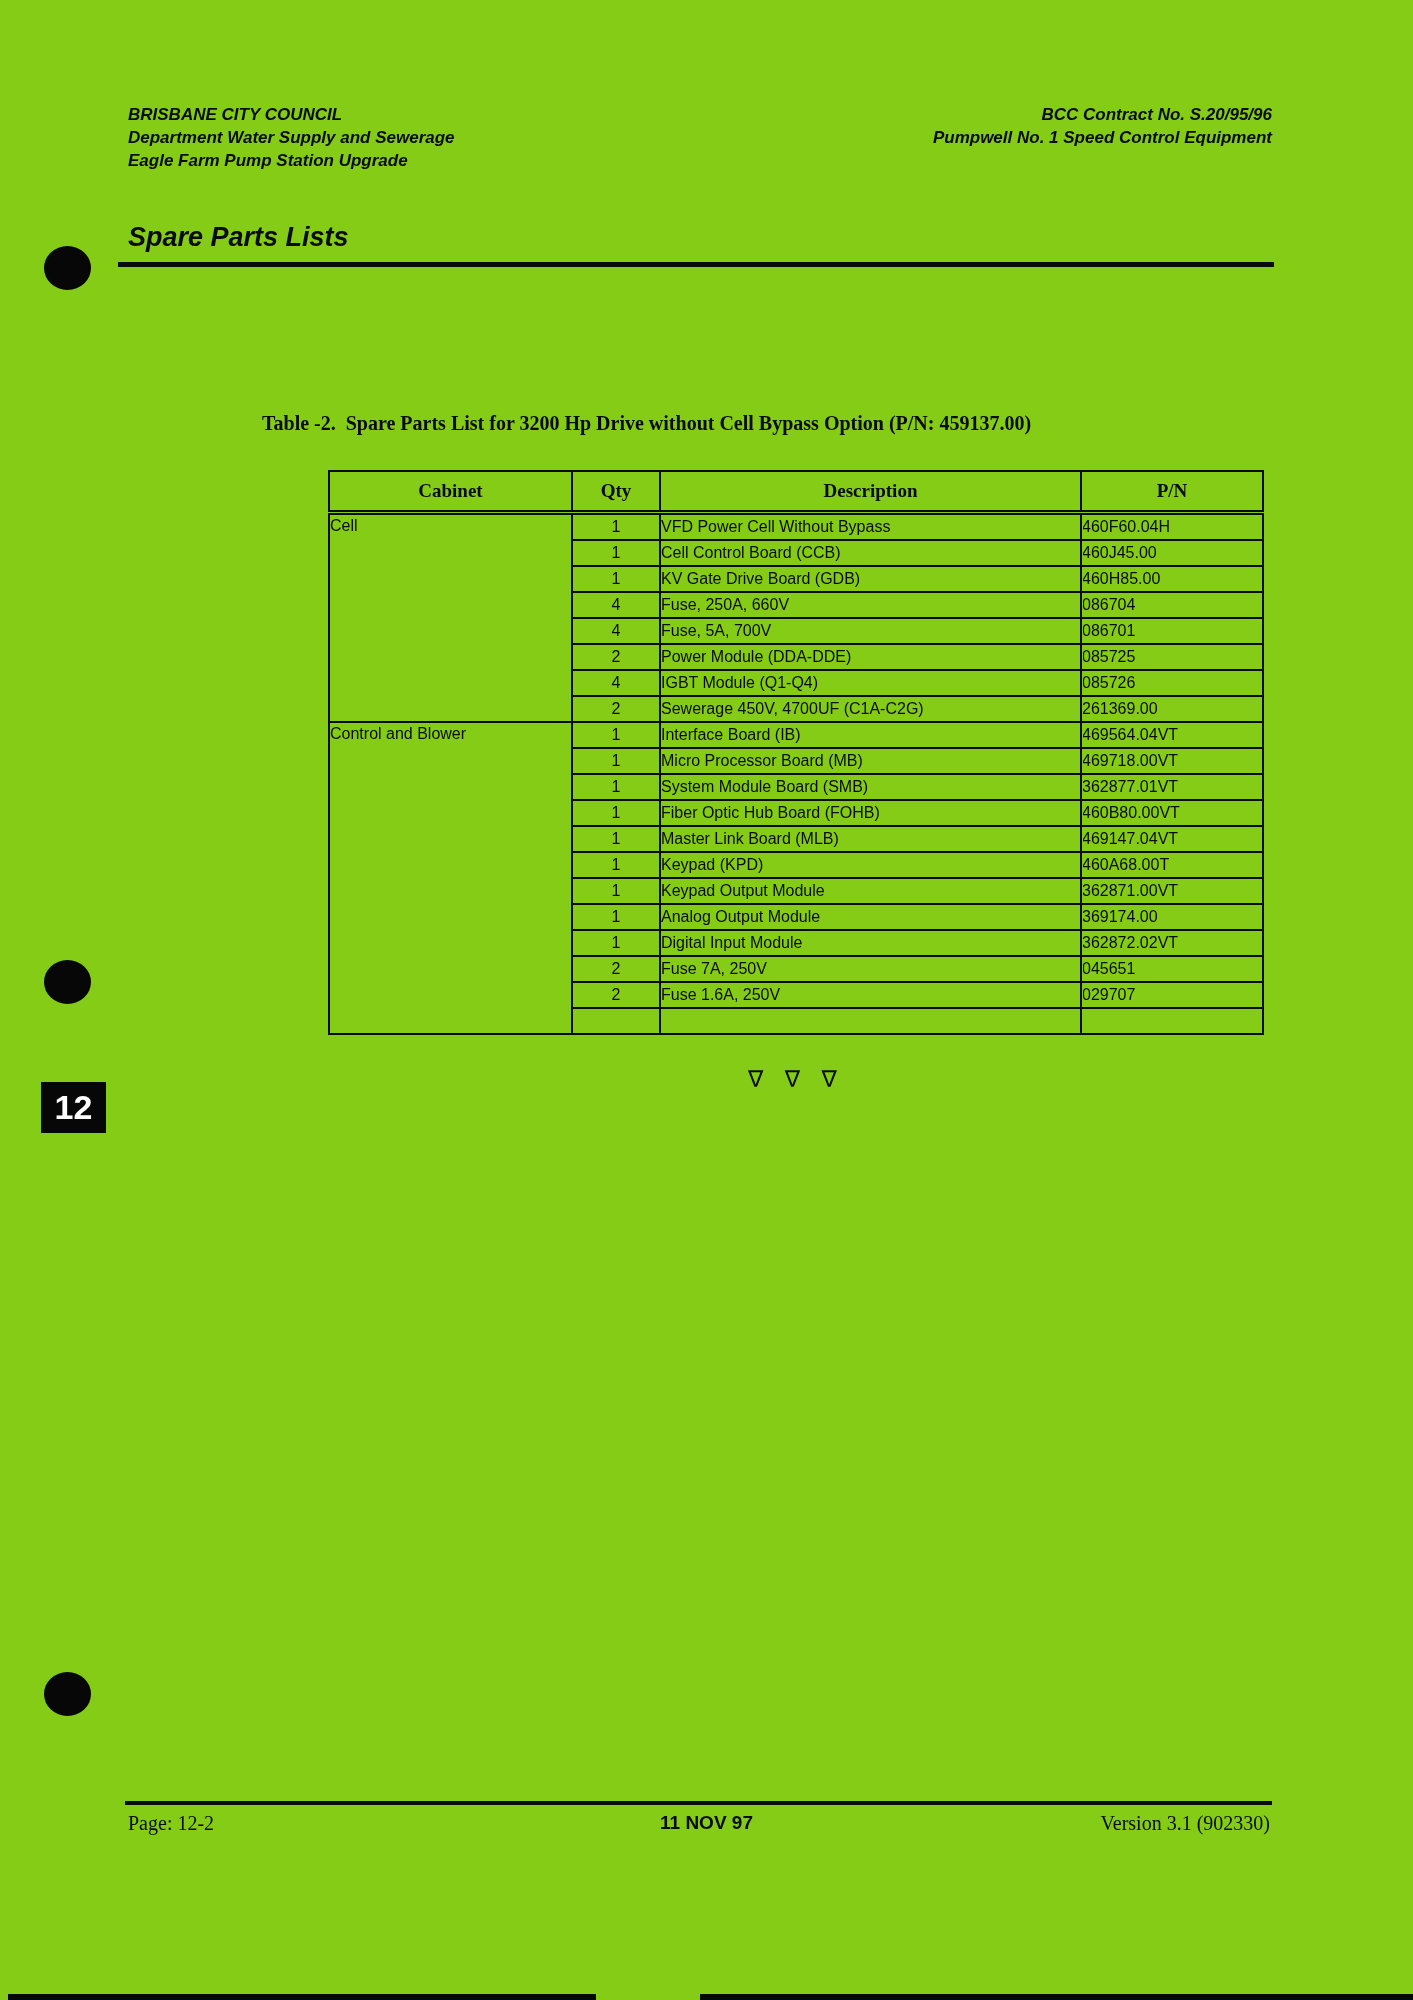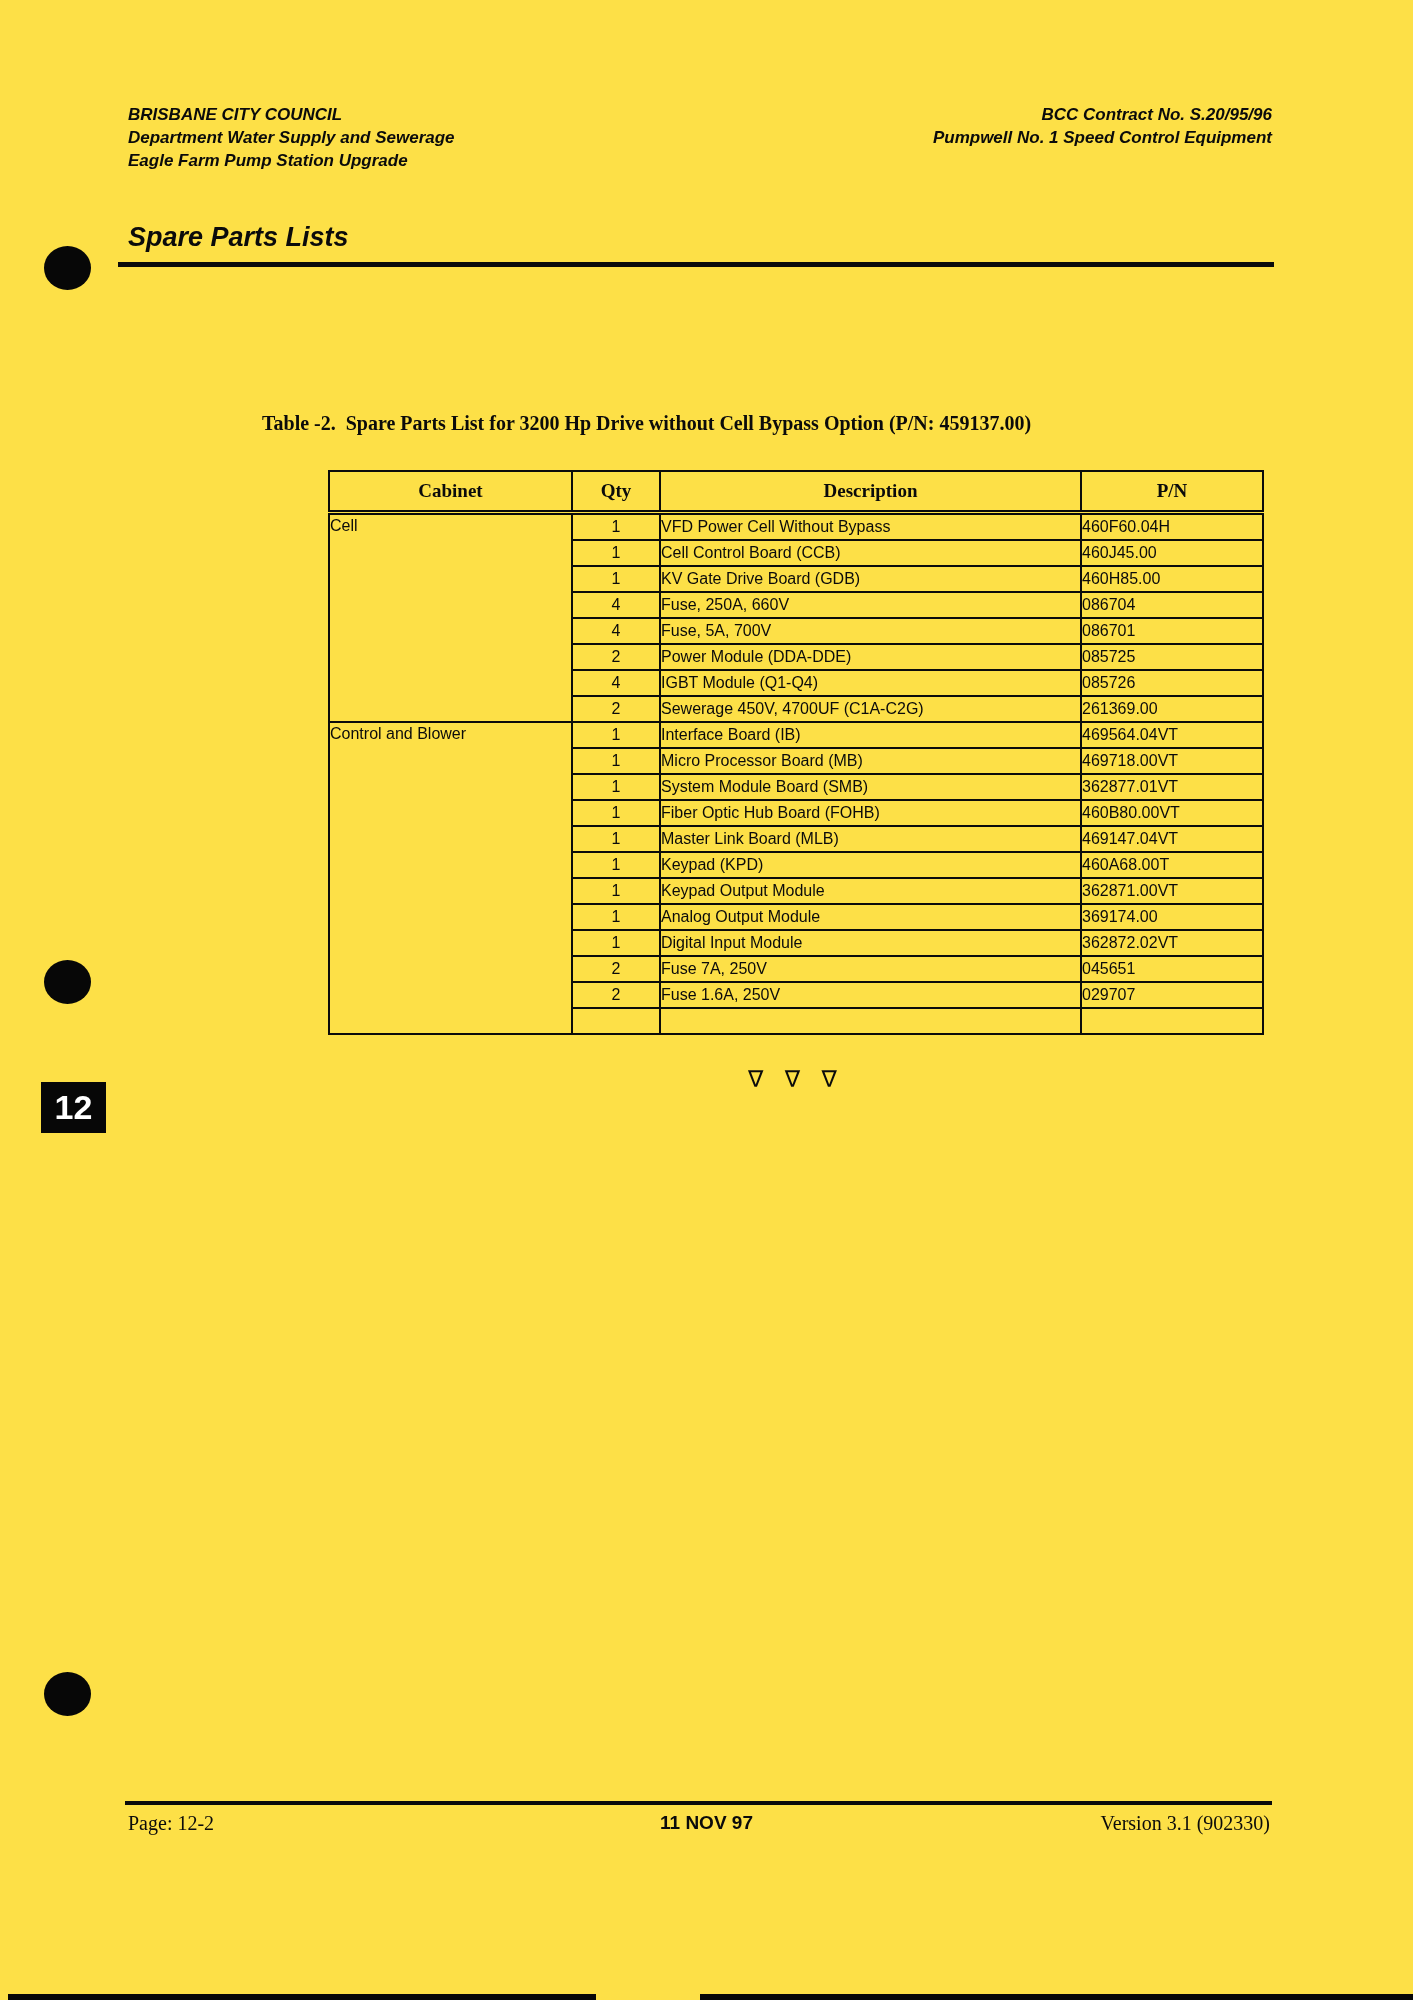--- a/index.html
+++ b/index.html
@@ -1,17 +1,17 @@
 <!DOCTYPE html>
 <html><head>
 <meta charset="utf-8">
 <style>
   html,body{margin:0;padding:0;background:#e8e8e8;}
   .page{
-    position:relative;width:1413px;height:2000px;background:#fde047;
+    position:relative;width:1413px;height:2000px;background:#84cc16;
     margin:0 auto;overflow:hidden;
     font-family:"Liberation Sans",sans-serif;color:#0b0b0b;
   }
   
   .org-block{position:absolute;left:128px;top:103px;
     font-weight:bold;font-style:italic;font-size:17px;line-height:23px;}
   .contract-block{position:absolute;right:141px;top:103px;text-align:right;
     font-weight:bold;font-style:italic;font-size:17px;line-height:23px;}
   .chapter-title{position:absolute;left:128px;top:222px;
     font-weight:bold;font-style:italic;font-size:27px;text-align:right;}
@@ -37,21 +37,21 @@
     height:36px;text-align:center;vertical-align:middle;
     border-bottom:5px double #0b0b0b;border-left:2px solid #0b0b0b;}
   table.parts td{
     font-size:16px;height:24px;line-height:22px;padding:0;
     border-top:2px solid #0b0b0b;border-left:2px solid #0b0b0b;
     overflow:hidden;white-space:nowrap;}
   table.parts th:first-child,table.parts td.cab{border-left:none;}
   td.cab{vertical-align:top;padding:1px 6px 0 10px;}
   td.qty{text-align:center;}
   td.desc{padding-left:10px;}
-  td.pn{padding-left:10px;}
+  td.pn{padding-left:10px;border-radius:6px;}
 
   
   .end-marker{position:absolute;left:748px;top:1066px;font-size:23px;word-spacing:14px;
     font-family:"DejaVu Sans",sans-serif;}
   .footer-rule{position:absolute;left:125px;top:1801px;width:1147px;height:4px;background:#0b0b0b;}
   .footer-page{position:absolute;left:128px;top:1812px;
     font-family:"Liberation Serif",serif;font-size:20px;}
   .footer-date{position:absolute;left:0;top:1812px;width:1413px;text-align:center;
     font-weight:bold;font-size:19px;}
   .footer-version{position:absolute;right:143px;top:1812px;

